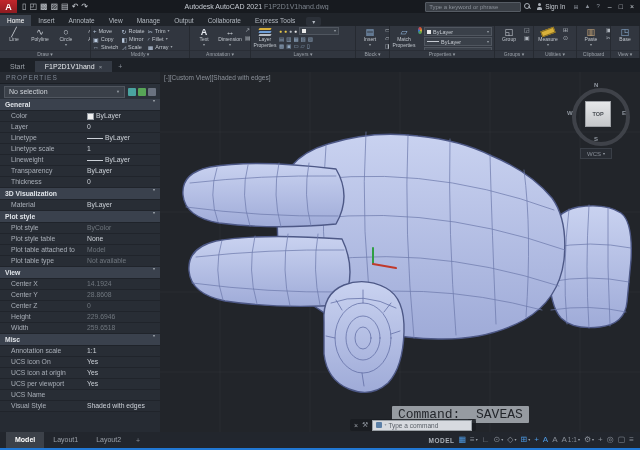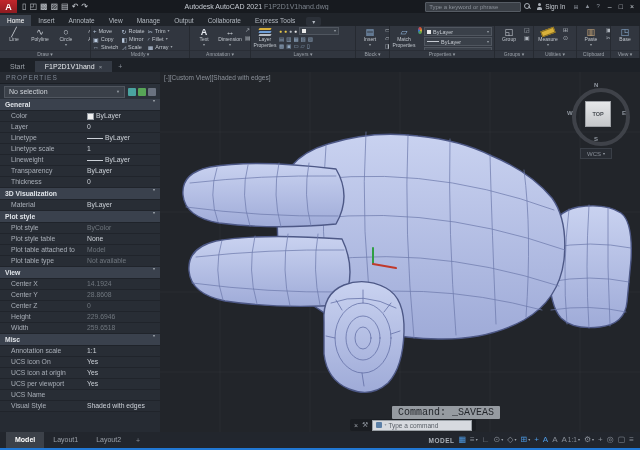--- a/index.html
+++ b/index.html
@@ -92,21 +92,21 @@
   .vplabel{position:absolute;left:4px;top:2px;font-size:6.5px;color:#8d939c;}
   .viewcube{position:absolute;right:14px;top:12px;width:58px;height:58px;}
   .vc-ring{position:absolute;left:4px;top:4px;width:50px;height:50px;border:4px solid #44484f;border-radius:50%;opacity:.85;}
   .vc-letter{position:absolute;font-size:6px;font-weight:bold;color:#9097a0;}
   .vc-cube{position:absolute;left:17px;top:17px;width:24px;height:24px;background:linear-gradient(#e6e7e9,#c5c7ca);
            border:1px solid #9fa2a7;display:flex;align-items:center;justify-content:center;
            font-size:5.5px;color:#4b4f55;font-weight:bold;}
   .wcsbtn{position:absolute;right:28px;top:76px;width:30px;height:9px;background:#282c33;border:1px solid #3a3f47;
           font-size:6px;color:#8b919a;display:flex;align-items:center;justify-content:center;gap:2px;}
   .cmdhist{position:absolute;left:232px;top:334px;background:#969ba1;color:#23262b;
-           font-family:"Liberation Mono",monospace;font-size:10px;padding:1px 6px;border-radius:1px;}
+           font-family:"Liberation Mono",monospace;font-size:13px;padding:1px 6px;border-radius:1px;}
   .cmdbar{position:absolute;left:190px;top:347px;height:12px;display:flex;align-items:center;gap:4px;
           background:rgba(25,28,33,.85);padding:0 4px;border-radius:2px;}
   .cmdbar .cx{color:#9aa0a8;font-size:7px;}
   .cmdbar .cw{color:#8b919a;font-size:7px;}
   .cmdinput{width:92px;height:9px;background:#d7dadf;border:1px solid #9aa0a6;display:flex;align-items:center;gap:2px;
             font-size:6.5px;color:#585e66;padding:0 3px;}
   .cmdinput .ci{width:6px;height:6px;background:#5b7fa6;border-radius:1px;}
   
   .statusbar{position:absolute;top:432px;left:0;width:640px;height:16px;background:#22262d;display:flex;align-items:center;}
   .ltabs{display:flex;align-items:center;height:16px;font-size:7px;color:#9aa0a8;margin-left:6px;}

